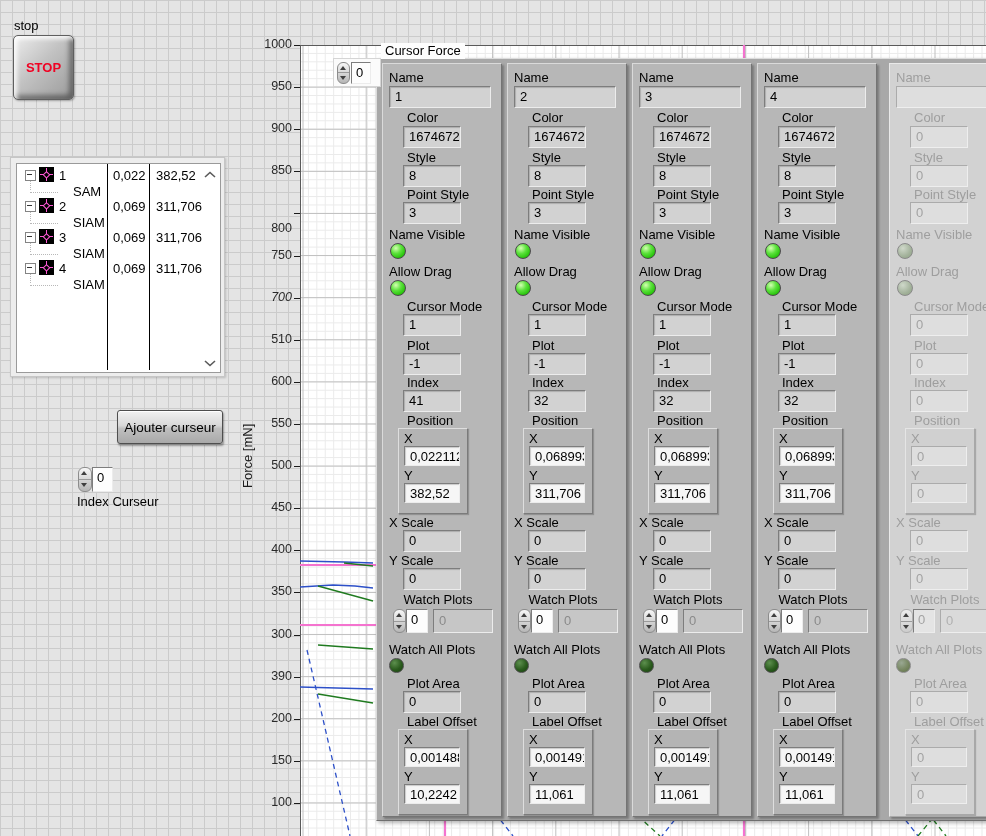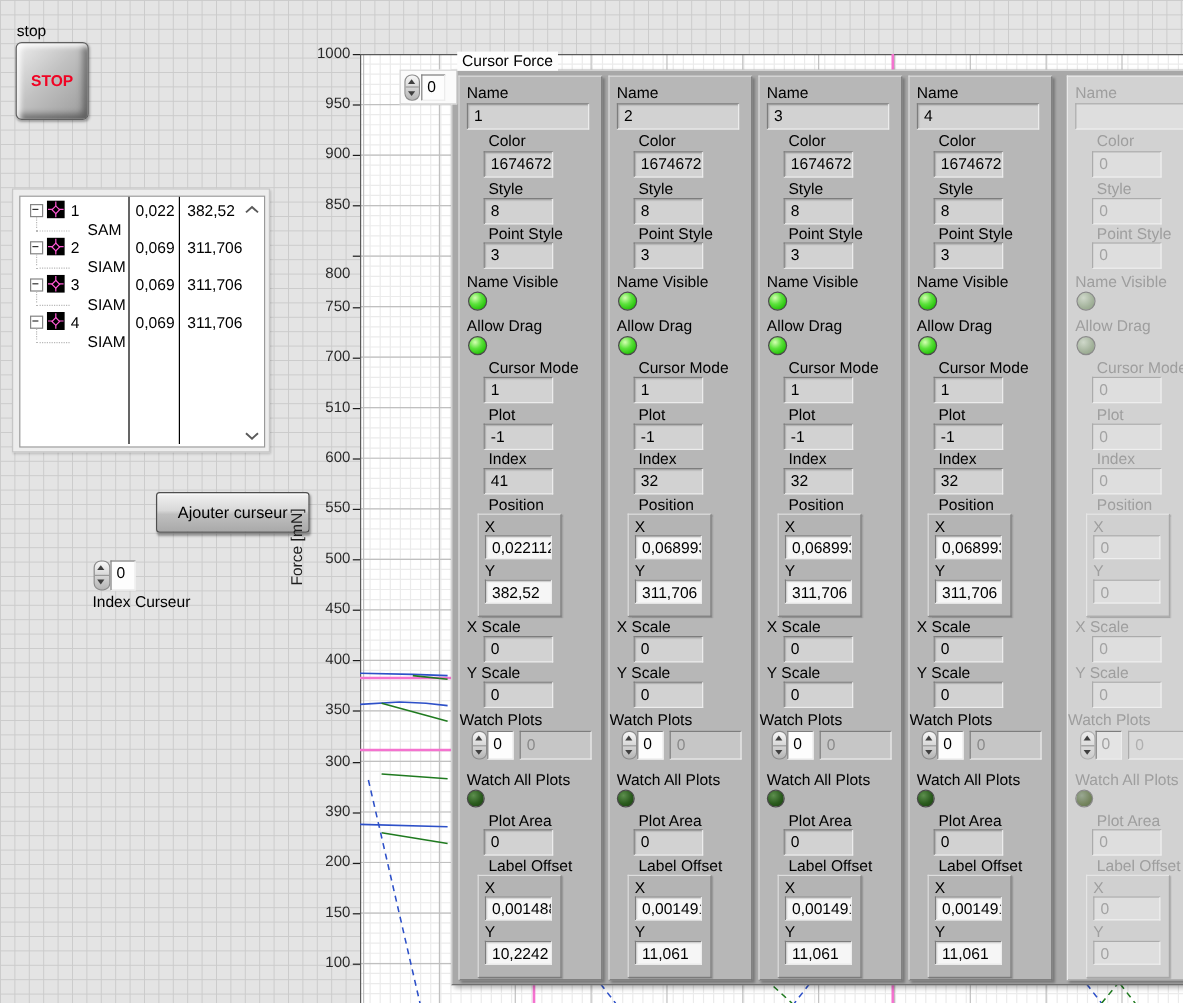--- a/index.html
+++ b/index.html
@@ -34,21 +34,21 @@
   .cursor-ico{position:absolute;left:22px;top:0px;width:15px;height:15px;}
   .tree-h{position:absolute;left:13px;width:28px;border-top:1px dotted #b8b8b8;}
   .tree-v{position:absolute;left:13px;width:1px;border-left:1px dotted #b8b8b8;}
   .scroll-arr{position:absolute;left:186px;width:14px;height:10px;}
 
   
   .lv-btn{border:1px solid #4e4e4e;border-radius:3px;font-family:"Liberation Sans",sans-serif;
     font-size:13.5px;color:#000;cursor:default;
     background:linear-gradient(#f2f2f2 0%,#d8d8d8 45%,#bfbfbf 55%,#a9a9a9 100%);
     box-shadow:inset 0 1px 0 #fff,1px 2px 2px rgba(0,0,0,.35);}
-  .btn-add{left:117px;top:410px;width:128px;height:34px;margin-left:13px;}
+  .btn-add{left:117px;top:410px;width:106px;height:34px;}
   .btn-del{left:116px;top:457px;width:108px;height:34px;}
   .idx-caption{left:77px;top:494px;}
 
   
   .spin{background:linear-gradient(#f7f7f7,#b6b6b6);border:1px solid #8c8c8c;border-radius:6px;
     display:flex;flex-direction:column;box-sizing:border-box;}
   .spin .half{flex:1;position:relative;}
   .spin .half.up{border-bottom:1px solid #9a9a9a;}
   .spin .half.up::after{content:"";position:absolute;left:2px;top:3px;
     border-left:3px solid transparent;border-right:3px solid transparent;border-bottom:4px solid #3f3f3f;}
@@ -67,21 +67,21 @@
   
   .cl-title{left:381px;top:43px;background:#fdfdfd;padding:0 4px 1px 4px;z-index:6;}
   .graph-spin-patch{left:333px;top:58px;width:46px;height:27px;background:#fbfbfb;border:1px solid #d5d5d5;z-index:6;display:flex;align-items:center;}
   .panel{left:376px;top:58px;width:610px;height:761px;background:#a8a8a8;overflow:hidden;z-index:5;
     border:1px solid;border-color:#dcdcdc #6f6f6f #6f6f6f #dcdcdc;box-shadow:2px 2px 4px rgba(0,0,0,.3);}
   .cursor-col{position:absolute;top:4px;width:120px;height:754px;background:#b7b7b7;overflow:hidden;
     border:1px solid;border-color:#dadada #747474 #747474 #dadada;box-shadow:2px 2px 2px rgba(0,0,0,.28);
     padding:0 0 0 0;box-sizing:border-box;}
   .lv-label{margin-left:6px;line-height:15px;height:15px;white-space:nowrap;}
   .lv-label.ind{margin-left:24px;}
-  .lv-label.right{margin-left:0;margin-right:8px;text-align:left;}
+  .lv-label.right{margin-left:0;margin-right:8px;text-align:center;}
   .lv-box{background:#d2d2d2;border:1px solid;border-color:#7d7d7d #ececec #ececec #7d7d7d;
     box-shadow:inset 1px 1px 1px rgba(0,0,0,.18);box-sizing:border-box;height:22px;
     padding:2px 0 0 5px;white-space:nowrap;overflow:hidden;}
   .lv-box.white{background:#f6f6f6;}
   .bx-name{margin:1px 0 0 6px;width:102px;}
   .bx-ind{margin-left:20px;width:58px;}
   .sub-frame{margin-left:15px;width:70px;height:86px;background:#b4b4b4;box-sizing:border-box;
     border:1px solid;border-color:#dedede #7b7b7b #7b7b7b #dedede;box-shadow:1px 1px 1px rgba(0,0,0,.2);
     padding:2px 0 0 5px;}
   .sub-frame .lv-label{margin-left:0;}
@@ -709,21 +709,21 @@
     <div class="ytick-label" style="left: 248px; top: 79.11px;">950</div>
     <div class="ytick-mark" style="left: 294px; top: 87.11px;"></div>
     <div class="ytick-label" style="left: 248px; top: 121.22px;">900</div>
     <div class="ytick-mark" style="left: 294px; top: 129.22px;"></div>
     <div class="ytick-label" style="left: 248px; top: 163.33px;">850</div>
     <div class="ytick-mark" style="left: 294px; top: 171.33px;"></div>
     <div class="ytick-label" style="left: 248px; top: 205.44px; margin-top: 16px;">800</div>
     <div class="ytick-mark" style="left: 294px; top: 213.44px;"></div>
     <div class="ytick-label" style="left: 248px; top: 247.55px;">750</div>
     <div class="ytick-mark" style="left: 294px; top: 255.55px;"></div>
-    <div class="ytick-label" style="left: 248px; top: 289.66px;">700</div>
+    <div class="ytick-label" style="left: 248px; top: 289.66px; font-style: italic;">700</div>
     <div class="ytick-mark" style="left: 294px; top: 297.66px;"></div>
     <div class="ytick-label" style="left: 248px; top: 331.77px;">510</div>
     <div class="ytick-mark" style="left: 294px; top: 339.77px;"></div>
     <div class="ytick-label" style="left: 248px; top: 373.88px;">600</div>
     <div class="ytick-mark" style="left: 294px; top: 381.88px;"></div>
     <div class="ytick-label" style="left: 248px; top: 415.99px;">550</div>
     <div class="ytick-mark" style="left: 294px; top: 423.99px;"></div>
     <div class="ytick-label" style="left: 248px; top: 458.1px;">500</div>
     <div class="ytick-mark" style="left: 294px; top: 466.1px;"></div>
     <div class="ytick-label" style="left: 248px; top: 500.21px;">450</div>

